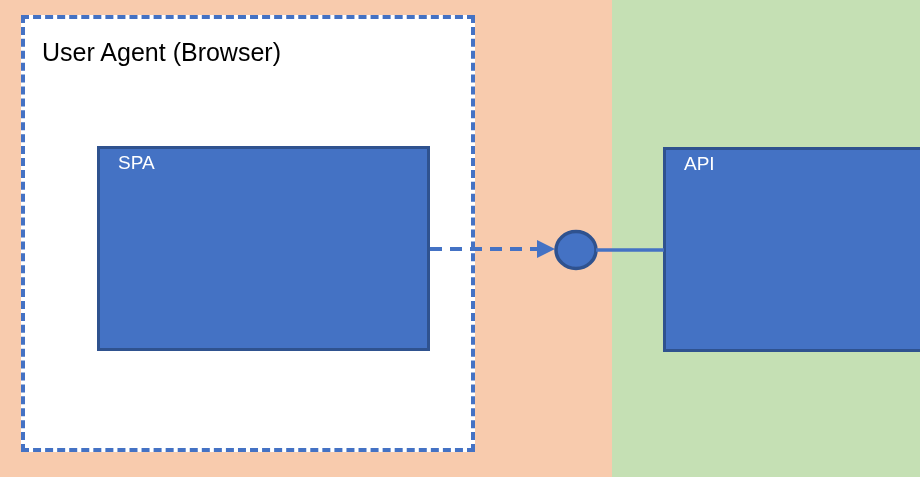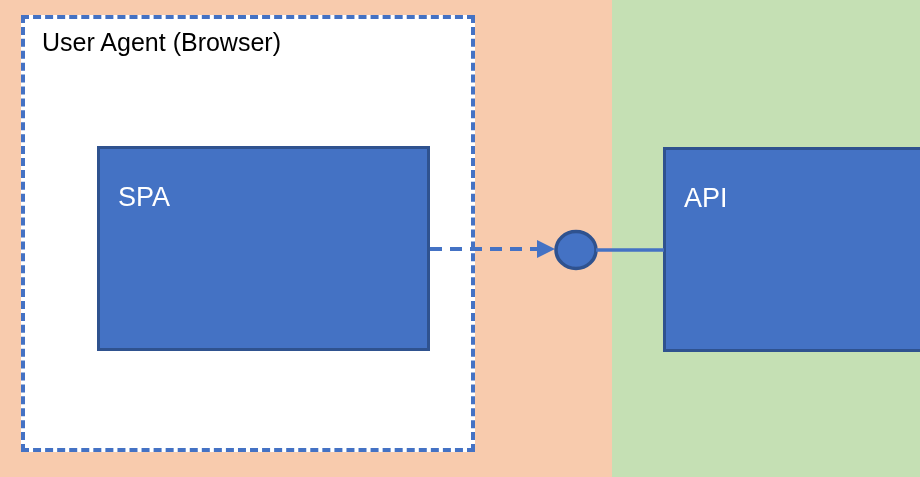--- a/index.html
+++ b/index.html
@@ -18,39 +18,39 @@
   .frame {
     position: absolute;
     left: 21px; top: 15px;
     width: 454px; height: 437px;
     box-sizing: border-box;
     border: 4px dashed #4472c4;
     background: #ffffff;
     z-index: 2;
   }
   .frame-title {
-    margin: 8px 0 0 17px;
+    margin: 18px 0 0 17px;
     font-size: 25px;
     line-height: 1.2;
     color: #000000;
   }
 
   .node {
     position: absolute;
     box-sizing: border-box;
     border: 3px solid #2f528f;
     background: #4472c4;
     z-index: 3;
   }
   .node-spa { left: 97px;  top: 146px; width: 333px; height: 205px; }
   .node-api { left: 663px; top: 147px; width: 276px; height: 205px; }
   .node-label {
     display: block;
-    margin: 32px 0 0 18px;
-    font-size: 27px;
+    margin: 3px 0 0 18px;
+    font-size: 19px;
     line-height: 1.2;
     color: #ffffff;
   }
 
   svg.connector-layer {
     position: absolute;
     left: 0; top: 0;
     width: 920px; height: 477px;
     z-index: 4;
     pointer-events: none;

